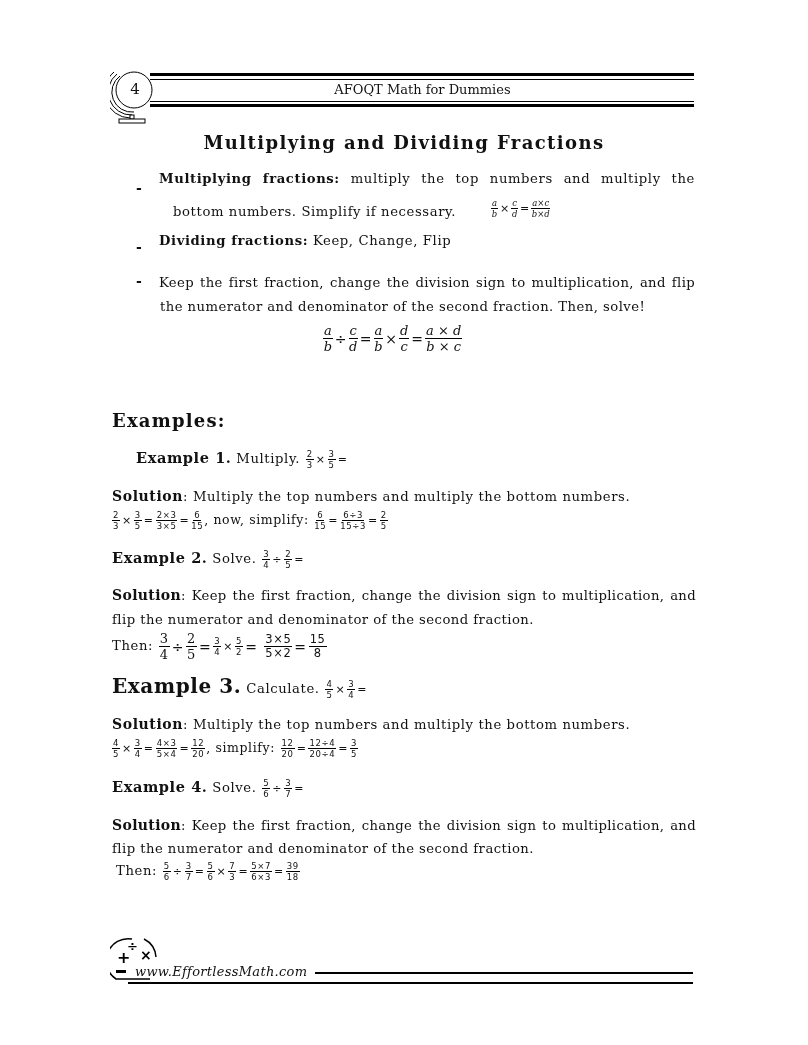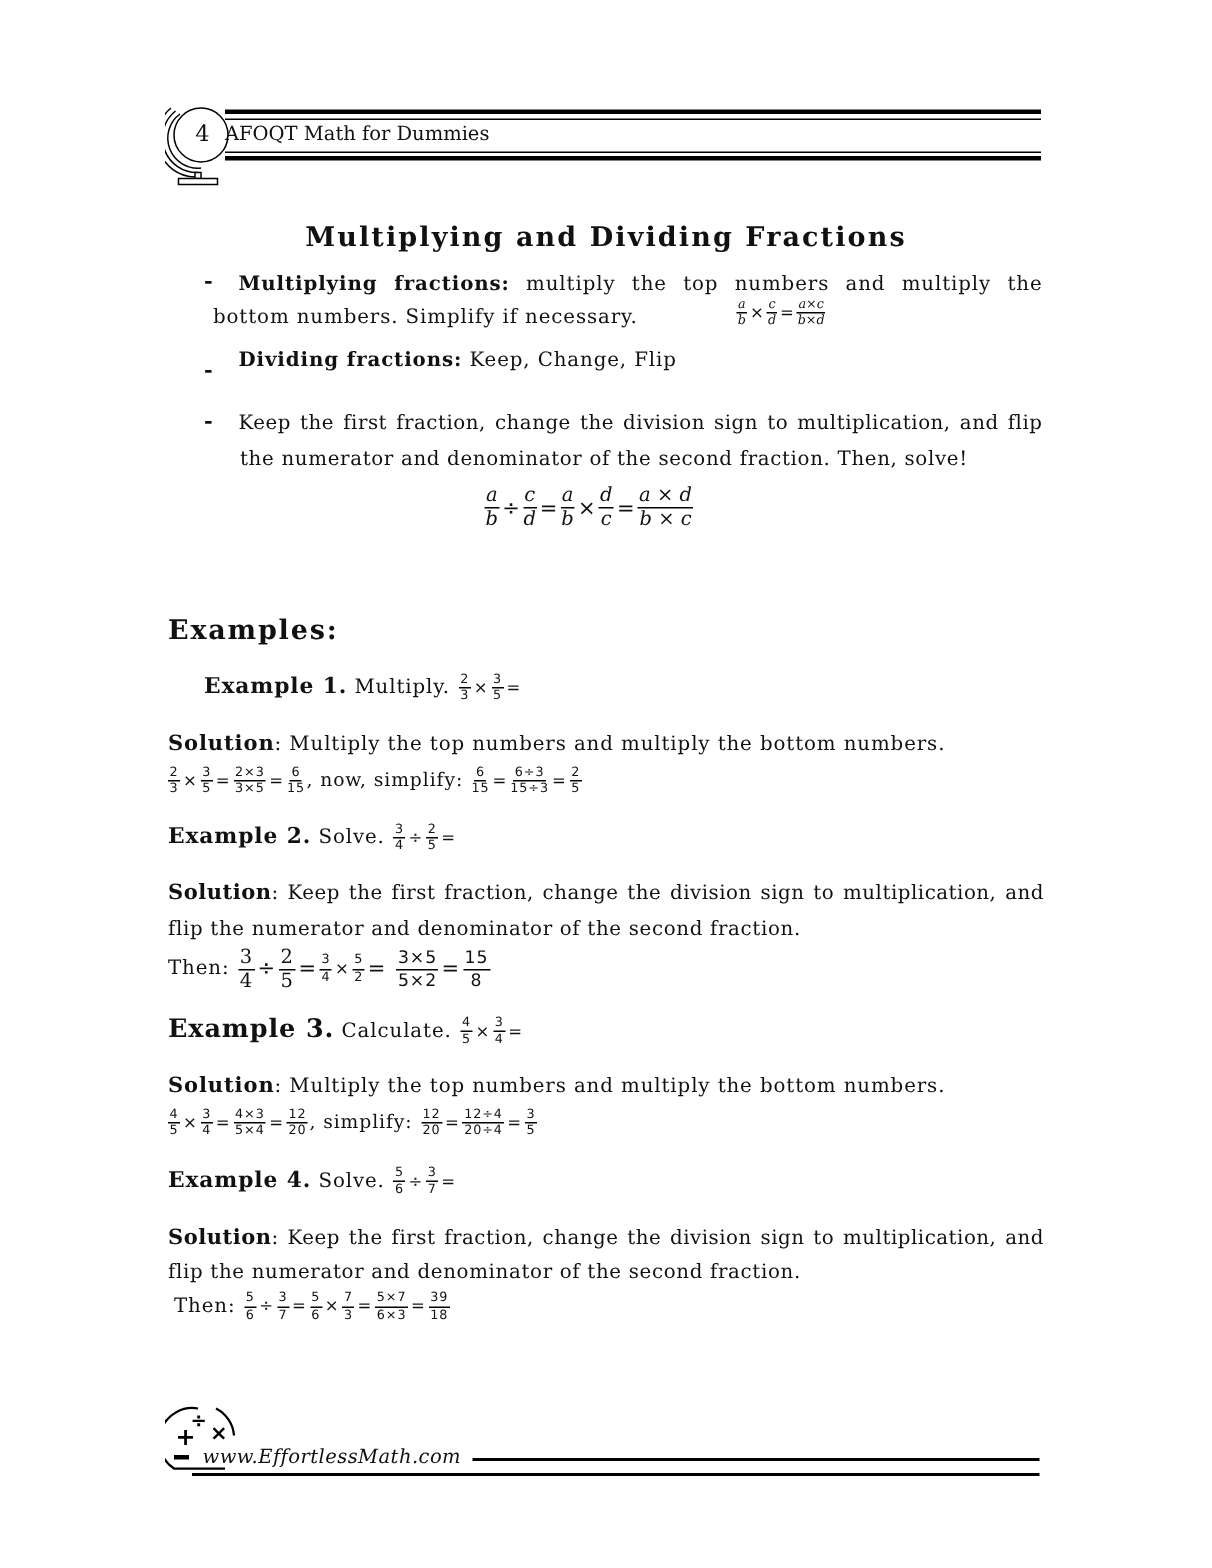--- a/index.html
+++ b/index.html
@@ -2,22 +2,22 @@
 <html><head>
 <meta charset="utf-8">
 <style>
   html, body { margin:0; padding:0; background:#fff; }
   body { width:808px; height:1045px; position:relative; overflow:hidden; font-family:"DejaVu Serif", serif; color:#111; }
   .abs { position:absolute; }
   
   .hdr-line { position:absolute; background:#000; }
   .globe { position:absolute; left:110px; top:68px; width:46px; height:46px; }
   .page-num { position:absolute; left:118px; top:80px; width:34px; text-align:center; font-size:15px; font-family:"DejaVu Serif", serif; }
-  .book-title { position:absolute; left:150px; top:82px; width:545px; text-align:left; font-size:13px; font-family:"DejaVu Serif", serif; }
-  .h1 { position:absolute; left:0; width:808px; top:148px; text-align:center; font-size:18px; font-weight:bold; letter-spacing:1.4px; }
+  .book-title { position:absolute; left:150px; top:82px; width:545px; text-align:center; font-size:13px; font-family:"DejaVu Serif", serif; }
+  .h1 { position:absolute; left:0; width:808px; top:132px; text-align:center; font-size:18px; font-weight:bold; letter-spacing:1.4px; }
   .txt { font-size:13.2px; letter-spacing:0.6px; line-height:23px; }
   .b { font-weight:bold; }
   .bi { font-weight:bold; }
   .dash { position:absolute; left:136px; font-weight:bold; font-size:14px; }
   .frac { display:inline-flex; flex-direction:column; align-items:center; vertical-align:middle; font-family:"DejaVu Sans", sans-serif; line-height:1; margin:0 1px; }
   .frac .n { border-bottom:1px solid #000; padding:0 1px 1px; }
   .frac .d { padding-top:1px; }
   .frac.s { font-size:8.5px; }
   .frac.m { font-size:10px; }
   .frac.l { font-size:13px; }
@@ -46,24 +46,24 @@
     <rect x="9" y="51" width="26" height="4" fill="#fff" stroke="#000" stroke-width="1"></rect>
   </svg>
   <div class="page-num">4</div>
   <div class="book-title">AFOQT Math for Dummies</div>
 </div>
 
 <div class="h1">Multiplying and Dividing Fractions</div>
 
 <div>
   <span class="dash" style="top:180px;">-</span>
-  <div class="abs txt" style="left:159px; top:178px; width:536px; text-align:justify; text-align-last:justify;">
+  <div class="abs txt" style="left:159px; top:167px; width:536px; text-align:justify; text-align-last:justify;">
     <span class="b">Multiplying fractions:</span><span> multiply the top numbers and multiply the</span>
   </div>
-  <div class="abs txt" style="left:142px; top:200px;">bottom numbers. Simplify if necessary.</div>
+  <div class="abs txt" style="left:173px; top:200px;">bottom numbers. Simplify if necessary.</div>
   <div class="abs" style="left:490px; top:198px;">
     <span class="frac s i">
         <span class="n">a</span>
         <span class="d">b</span>
       </span><span class="op s">×</span><span class="frac s i">
         <span class="n">c</span>
         <span class="d">d</span>
       </span><span class="op s">=</span><span class="frac s i">
         <span class="n">a×c</span>
         <span class="d">b×d</span>
@@ -175,21 +175,21 @@
         <span class="d">5×2</span>
       </span><span class="op l">=</span><span class="frac m" style="font-size:11.5px;">
         <span class="n">15</span>
         <span class="d">8</span>
       </span>
   </div>
 </div>
 
 <div>
   <div class="abs txt" style="left:112px; top:675px;">
-    <span class="b" style="font-size:17px;">Example 3.</span><span> Calculate. </span><span class="frac s">
+    <span class="b" style="font-size:20px;">Example 3.</span><span> Calculate. </span><span class="frac s">
         <span class="n">4</span>
         <span class="d">5</span>
       </span><span class="op s">×</span><span class="frac s">
         <span class="n">3</span>
         <span class="d">4</span>
       </span><span class="op s">=</span>
   </div>
   <div class="abs txt" style="left:112px; top:713px;">
     <span class="bi" style="font-size:14px;">Solution</span><span>: Multiply the top numbers and multiply the bottom numbers.</span>
   </div>

